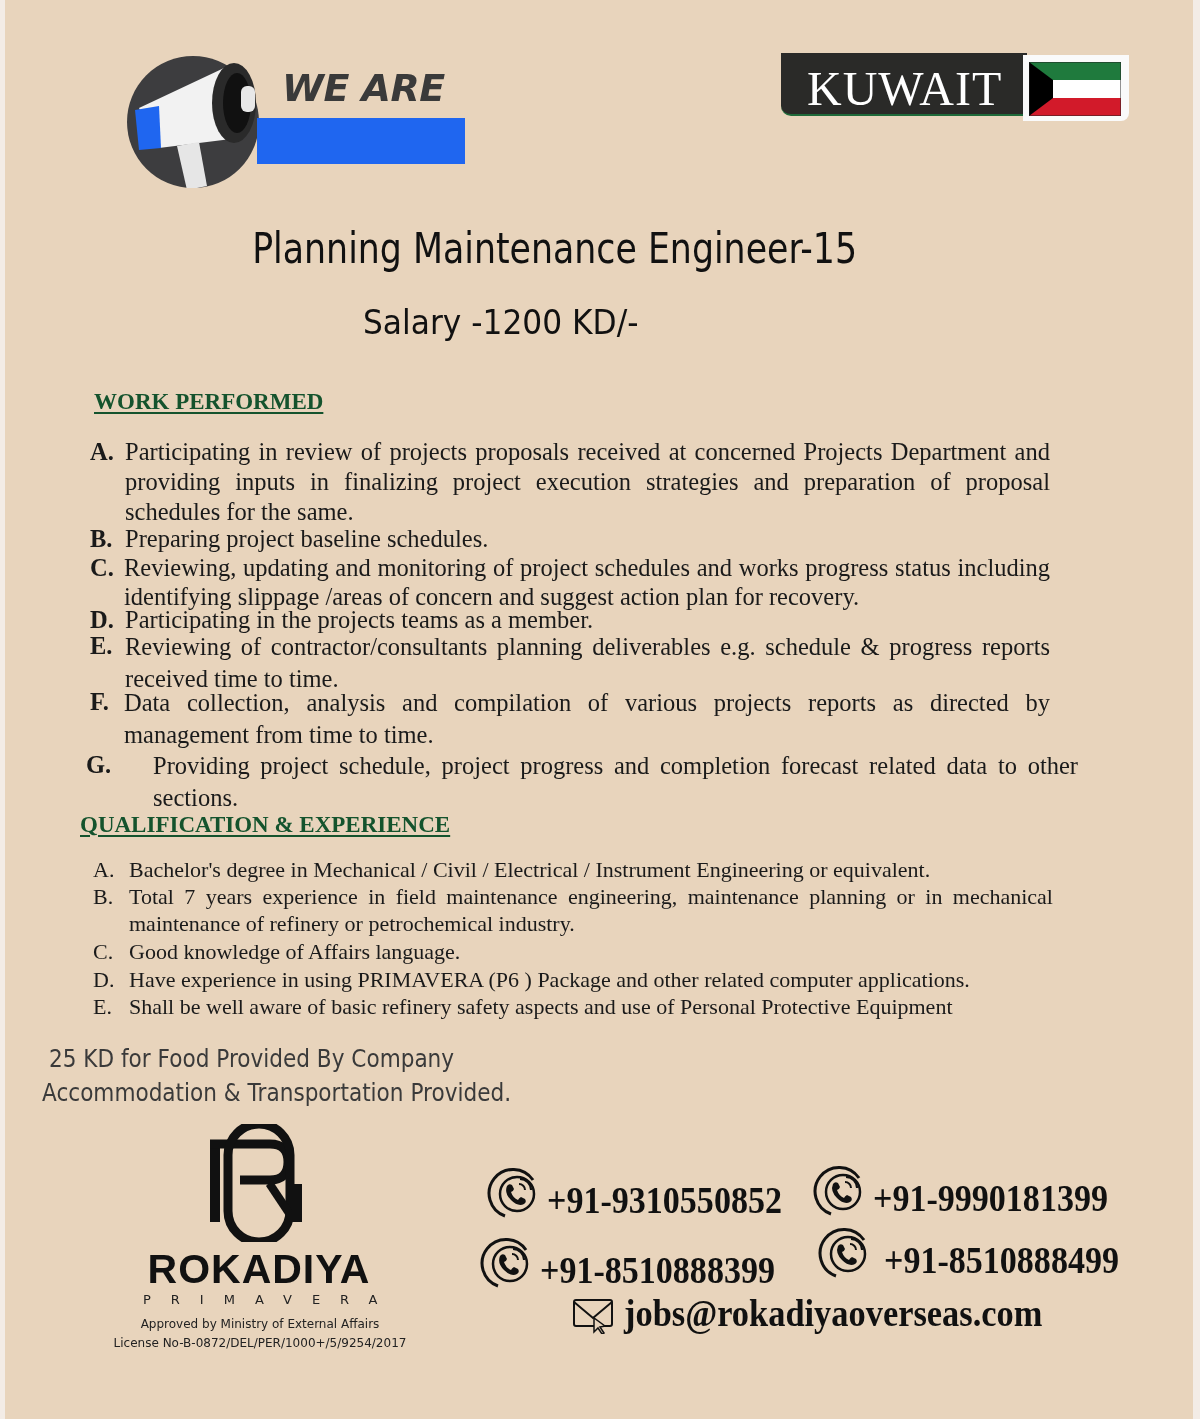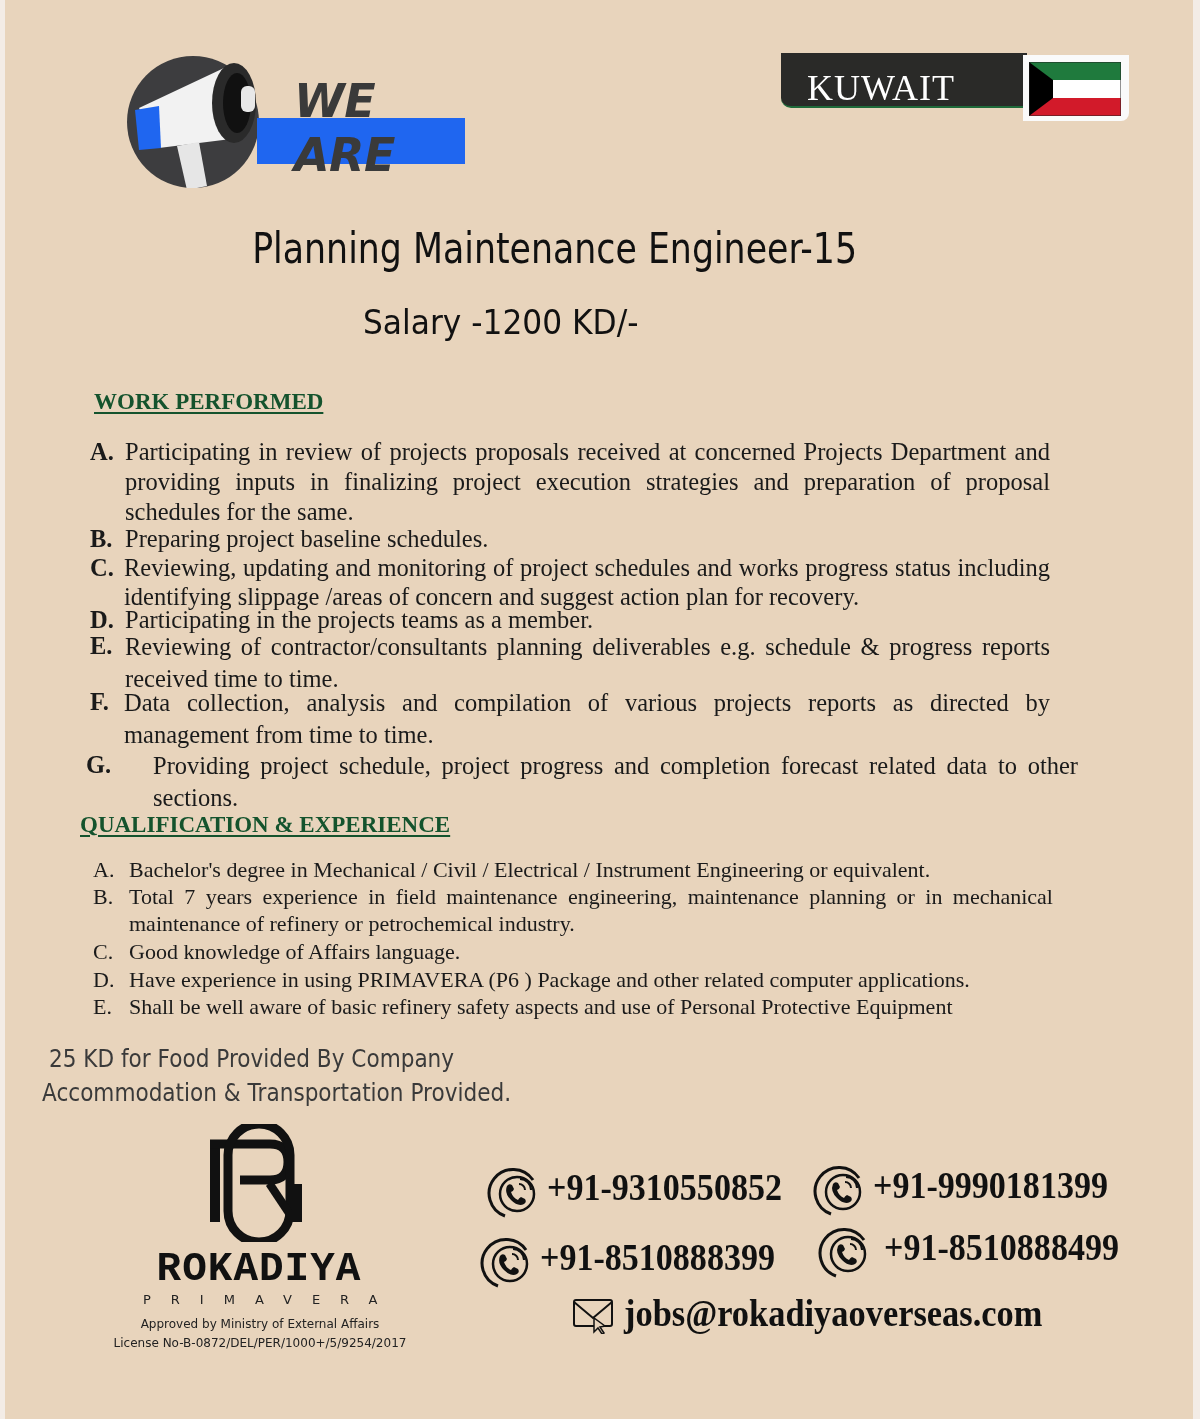--- a/index.html
+++ b/index.html
@@ -16,39 +16,39 @@
   }
   .abs { position: absolute; }
 
   
   .hiring { left: 122px; top: 48px; width: 340px; height: 145px; }
   .hiring .circle {
     position: absolute; left: 0; top: 8px; width: 132px; height: 132px; border-radius: 50%;
     background: #3d3d3f;
   }
   .hiring .we {
-    position: absolute; left: 155px; top: 26px;
+    position: absolute; left: 155px; top: 18px;
     font-family: "DejaVu Sans", sans-serif; font-weight: bold; font-style: italic;
-    font-size: 46px; color: #3a3a3a; letter-spacing: -0.5px; margin-left: 12px;
+    font-size: 38px; color: #3a3a3a; letter-spacing: -0.5px;
   }
   .hiring .bar {
     position: absolute; left: 130px; top: 70px; width: 208px; height: 46px; background: #1f66f0;
   }
   .hiring .hire {
     position: absolute; left: 146px; top: 66px;
     font-family: "DejaVu Sans", sans-serif; font-weight: bold; font-style: italic;
     font-size: 42px; color: #fff; letter-spacing: -0.5px;
   }
 
   
   .kuwait { left: 776px; top: 53px; width: 348px; height: 71px; }
   .kuwait .dark {
-    position: absolute; left: 0; top: 0; width: 246px; height: 55px; background: #2a2a28;
+    position: absolute; left: 0; top: 0; width: 246px; height: 63px; background: #2a2a28;
     border-bottom: 2px solid #1f6a3a; border-radius: 0 0 0 10px;
-    color: #fff; font-family: "Liberation Serif", serif; font-size: 36px;
+    color: #fff; font-family: "Liberation Serif", serif; font-size: 48px;
     line-height: 71px; padding-left: 26px; box-sizing: border-box; letter-spacing: 1px;
   }
   .kuwait .flagbox {
     position: absolute; left: 242px; top: 2px; width: 106px; height: 66px; background: #fafafa;
     border-radius: 0 0 8px 0;
   }
   .kuwait .flag { position: absolute; left: 6px; top: 7px; width: 92px; height: 54px; }
 
   .title {
     left: 0; width: 1100px; top: 224px; text-align: center;
@@ -78,34 +78,34 @@
 
   .perk {
     font-family: "DejaVu Sans", sans-serif; font-size: 24px; color: #3a3a3a;
     transform: scaleX(0.9); transform-origin: 0 0; white-space: nowrap;
   }
 
   
   .logo-mark { left: 205px; top: 1124px; width: 100px; height: 118px; }
   .brand {
     left: 118px; top: 1246px; width: 272px; text-align: center;
-    font-family: Liberation Mono, monospace; font-weight: bold; font-size: 41px; color: #111;
+    font-family: Liberation Sans, sans-serif; font-weight: bold; font-size: 41px; color: #111;
     letter-spacing: 1px;
   }
   .overseas {
     left: 118px; top: 1292px; width: 272px; text-align: center;
     font-family: "DejaVu Sans", sans-serif; font-size: 13px; letter-spacing: 20px; color: #222;
     padding-left: 20px; box-sizing: border-box;
   }
   .approved {
     left: 90px; top: 1315px; width: 330px; text-align: center;
     font-family: "DejaVu Sans", sans-serif; font-size: 12px; color: #222; line-height: 19px;
   }
 
-  .phone { position: absolute; display: flex; align-items: flex-start; }
+  .phone { position: absolute; display: flex; align-items: flex-end; }
   .phone .ic { width: 56px; height: 56px; margin-right: 4px; }
   .phone .num {
     font-family: "Liberation Serif", serif; font-weight: bold; font-size: 37px; color: #111;
     transform: scaleX(0.92); transform-origin: 0 50%; white-space: nowrap;
   }
   .email { position: absolute; left: 567px; top: 1292px; display: flex; align-items: center; }
   .email .ic { width: 44px; height: 40px; margin-right: 8px; }
   .email .txt {
     font-family: "Liberation Serif", serif; font-weight: bold; font-size: 37px; color: #111;
     transform: scaleX(0.93); transform-origin: 0 50%; white-space: nowrap;

